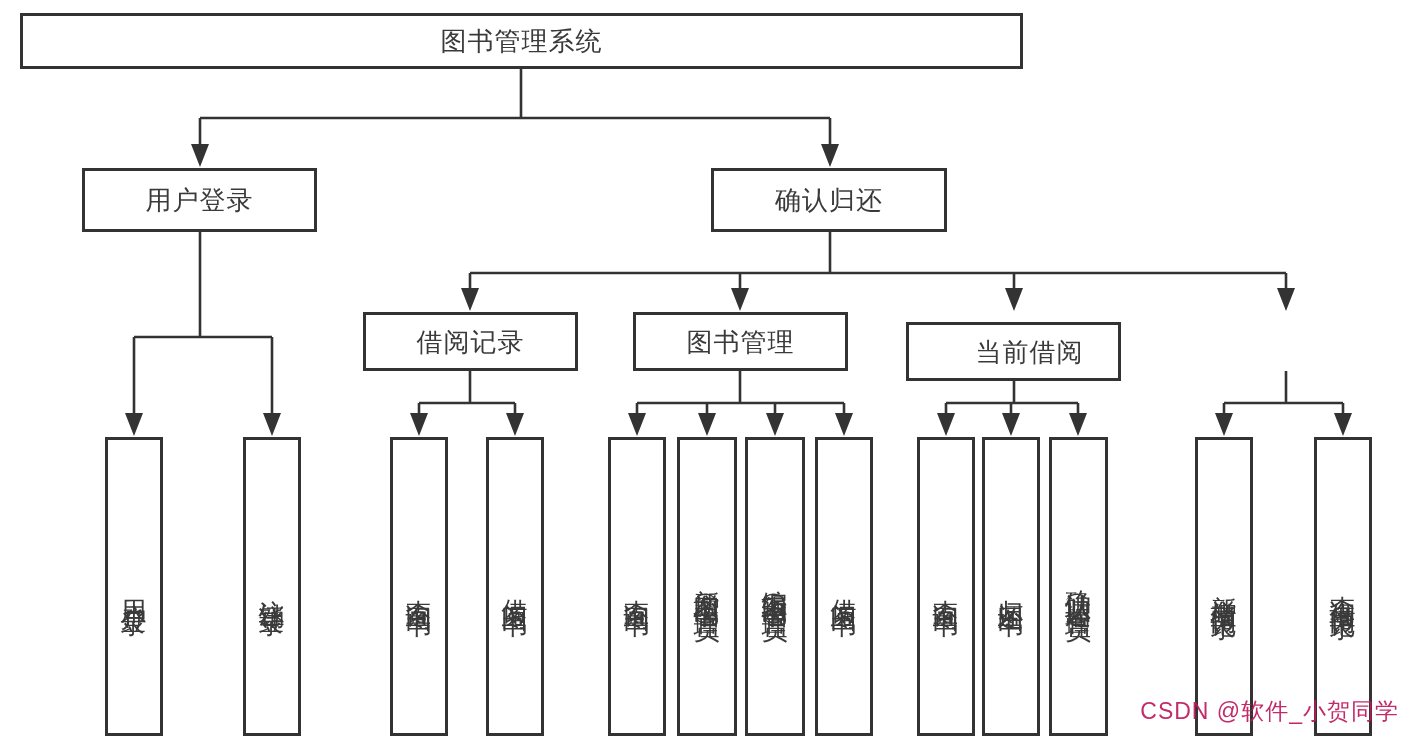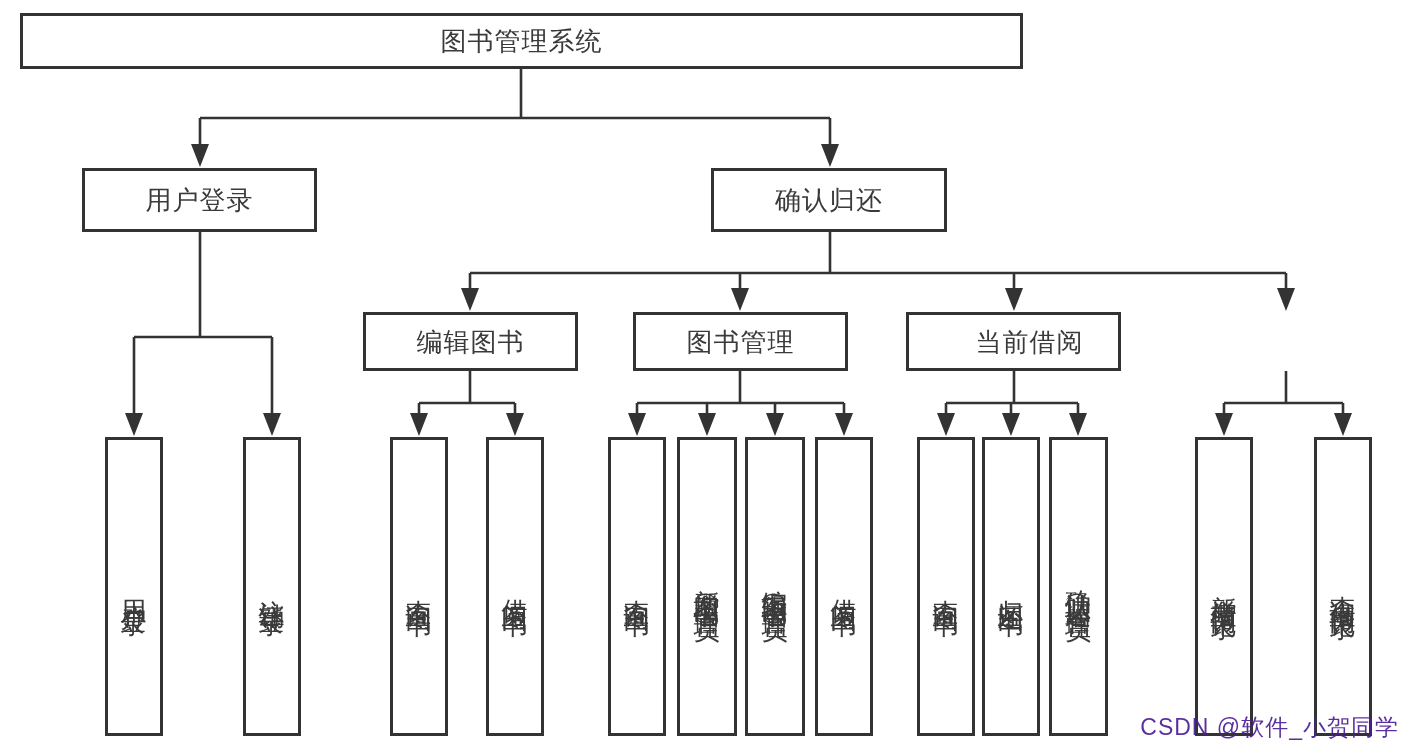--- a/index.html
+++ b/index.html
@@ -42,24 +42,24 @@
   .box.v {
     writing-mode: vertical-rl;
     text-orientation: mixed;
     font-size: 26px;
     letter-spacing: 4px;
     line-height: 1;
   }
   .watermark {
     position: absolute;
     right: 6px;
-    bottom: 4px;
+    bottom: 20px;
     z-index: 3;
     font-size: 23px;
-    color: #4c1d95;
+    color: #be185d;
     opacity: 0.92;
     letter-spacing: 1px;
     white-space: nowrap;
   }
 </style>
 </head>
 <body>
 
 <div class="stage">
 
@@ -81,23 +81,23 @@
   </svg>
 
   <div class="box h" style="left:20px; top:13px; width:1003px; height:56px;">图书管理系统</div>
 
   <div class="box h" style="left:82px; top:168px; width:235px; height:64px;">用户登录</div>
   <div class="box h" style="left:711px; top:168px; width:236px; height:64px;">确认归还</div>
 
   <div class="box v" style="left:105px; top:437px; width:58px; height:299px;">用户登录</div>
   <div class="box v" style="left:243px; top:437px; width:58px; height:299px;">注销登录</div>
 
-  <div class="box h" style="left:363px; top:312px; width:215px; height:59px;">编辑图书</div>
+  <div class="box h" style="left:363px; top:312px; width:215px; height:59px;">借阅记录</div>
   <div class="box h" style="left:633px; top:312px; width:215px; height:59px;">图书管理</div>
-  <div class="box h" style="left:906px; top:312px; width:215px; height:59px;padding-left:32px;">当前借阅</div>
+  <div class="box h" style="left:906px; top:322px; width:215px; height:59px;padding-left:32px;">当前借阅</div>
 
   <div class="box v" style="left:390px; top:437px; width:58px; height:299px;">查询图书</div>
   <div class="box v" style="left:486px; top:437px; width:58px; height:299px;">借阅图书</div>
 
   <div class="box v" style="left:608px; top:437px; width:58px; height:299px;">查询图书</div>
   <div class="box v" style="left:677px; top:437px; width:60px; height:299px;">新增图书（管理员）</div>
   <div class="box v" style="left:745px; top:437px; width:60px; height:299px;">编辑图书（管理员）</div>
   <div class="box v" style="left:815px; top:437px; width:58px; height:299px;">借阅图书</div>
 
   <div class="box v" style="left:917px; top:437px; width:58px; height:299px;">查询图书</div>

